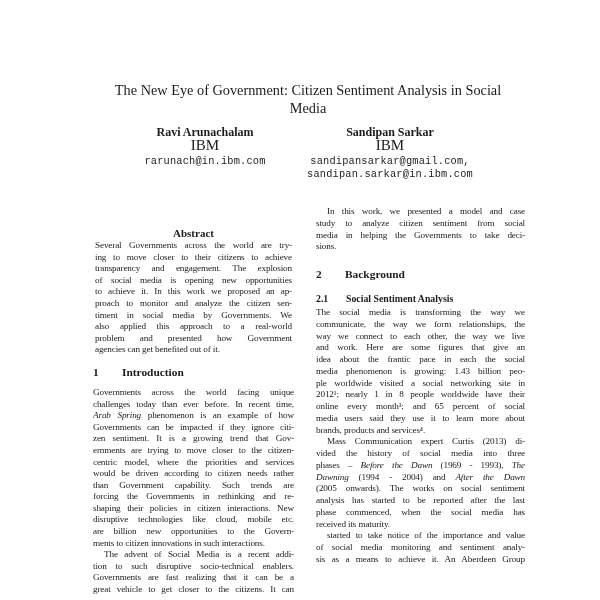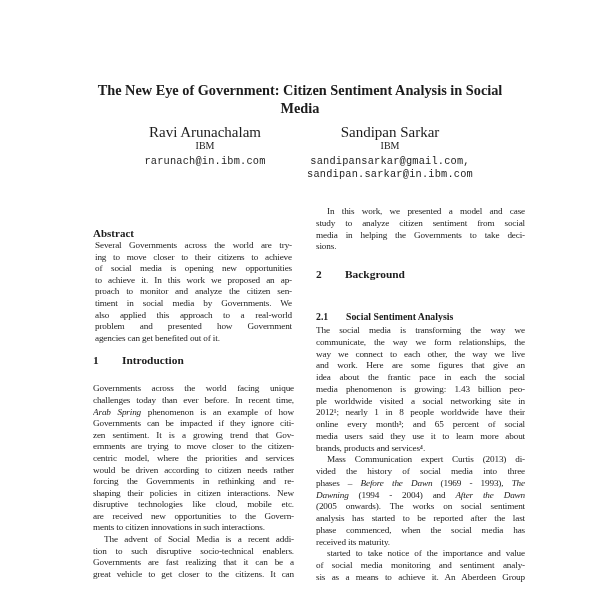--- a/index.html
+++ b/index.html
@@ -10,67 +10,67 @@
   }
   .page {
     position: relative;
     width: 600px; height: 600px;
     background: #ffffff;
     color: #1c1c1c;
     font-family: "Liberation Serif", "DejaVu Serif", serif;
   }
   .title-block {
     position: absolute;
-    top: 81px; left: 88px; width: 424px;
+    top: 81px; left: 96px; width: 424px;
     text-align: center;
-    font-weight: bold;
+    font-weight: normal;
     font-size: 14.3px;
     line-height: 18px;
   }
   .author-block {
     position: absolute;
     top: 126px;
     text-align: center;
   }
   #author-0 { left: 95px;  width: 220px; }
   #author-1 { left: 278px; width: 224px; }
-  .author-name  { font-weight: normal; font-size: 15px; line-height: 13px; }
-  .author-affil { font-size: 10px; line-height: 13px; }
+  .author-name  { font-weight: bold; font-size: 12px; line-height: 13px; }
+  .author-affil { font-size: 15px; line-height: 13px; }
   .author-emails {
     margin-top: 3px;
     font-family: "Liberation Mono", "DejaVu Sans Mono", monospace;
     font-size: 10.3px; line-height: 13px;
     letter-spacing: 0.2px;
   }
   .col {
     position: absolute; top: 0; height: 600px;
     box-sizing: border-box;
     overflow: hidden;
   }
   .col-left  { left: 93px;  width: 201px; padding-top: 227px; }
   .col-right { left: 316px; width: 209px; padding-top: 206px; }
 
   .abs-heading {
-    text-align: left; font-weight: bold;
+    text-align: center; font-weight: bold;
     font-size: 11px; line-height: 13px;
   }
   .abs-body { margin-top: 0; padding: 0 2px; }
   .abs-body .line { line-height: 11.3px; }
 
   .sec-heading { font-weight: bold; font-size: 11.4px; line-height: 14px; }
   .sec-heading .sec-num { display: inline-block; min-width: 29px; }
   #intro-heading { margin-top: 9px; }
   #bg-heading    { margin-top: 14px; }
   .subsec-heading { font-weight: bold; font-size: 9.8px; line-height: 12px; margin-top: 12px; }
-  .subsec-heading .sec-num { display: inline-block; min-width: 30px; margin-top: 18px; }
+  .subsec-heading .sec-num { display: inline-block; min-width: 30px; }
 
   .par { font-size: 9.2px; }
   .col-left  .par .line { line-height: 11.6px; }
   .col-right .par .line { line-height: 11.75px; }
-  #intro-p1 { margin-top: 16px; }
+  #intro-p1 { margin-top: 8px; }
   #ssa-p1   { margin-top: 2px; }
   .par.indent .line:first-child { text-indent: 11px; }
 
   .line {
     text-align: justify;
     text-align-last: justify;
     white-space: nowrap;
     letter-spacing: -0.15px;
   }
   .line.line-last { text-align-last: left; }
@@ -101,20 +101,21 @@
       <div>sandipansarkar@gmail.com,</div>
       <div>sandipan.sarkar@in.ibm.com</div>
     </div>
   </div>
 
   <div class="col col-left">
     <div class="abs-heading">Abstract</div>
     <div class="abs-body par">
         <div class="line">Several Governments across the world are try-</div>
         <div class="line">ing to move closer to their citizens to achieve</div>
+        <div class="line">transparency and engagement. The explosion</div>
         <div class="line">of social media is opening new opportunities</div>
         <div class="line">to achieve it. In this work we proposed an ap-</div>
         <div class="line">proach to monitor and analyze the citizen sen-</div>
         <div class="line">timent in social media by Governments. We</div>
         <div class="line">also applied this approach to a real-world</div>
         <div class="line">problem and presented how Government</div>
         <div class="line line-last">agencies can get benefited out of it.</div>
       </div>
 
     <div class="sec-heading" id="intro-heading">
@@ -122,24 +123,25 @@
     </div>
     <div class="par" id="intro-p1">
         <div class="line">Governments across the world facing unique</div>
         <div class="line">challenges today than ever before. In recent time,</div>
         <div class="line"><i>Arab Spring</i><span> phenomenon is an example of how</span></div>
         <div class="line">Governments can be impacted if they ignore citi-</div>
         <div class="line">zen sentiment. It is a growing trend that Gov-</div>
         <div class="line">ernments are trying to move closer to the citizen-</div>
         <div class="line">centric model, where the priorities and services</div>
         <div class="line">would be driven according to citizen needs rather</div>
+        <div class="line">than Government capability. Such trends are</div>
         <div class="line">forcing the Governments in rethinking and re-</div>
         <div class="line">shaping their policies in citizen interactions. New</div>
         <div class="line">disruptive technologies like cloud, mobile etc.</div>
-        <div class="line">are received new opportunities to the Govern-</div>
+        <div class="line">are billion new opportunities to the Govern-</div>
         <div class="line line-last">ments to citizen innovations in such interactions.</div>
       </div>
     <div class="par indent" id="intro-p2">
         <div class="line">The advent of Social Media is a recent addi-</div>
         <div class="line">tion to such disruptive socio-technical enablers.</div>
         <div class="line">Governments are fast realizing that it can be a</div>
         <div class="line">great vehicle to get closer to the citizens. It can</div>
       </div>
   </div>
 

